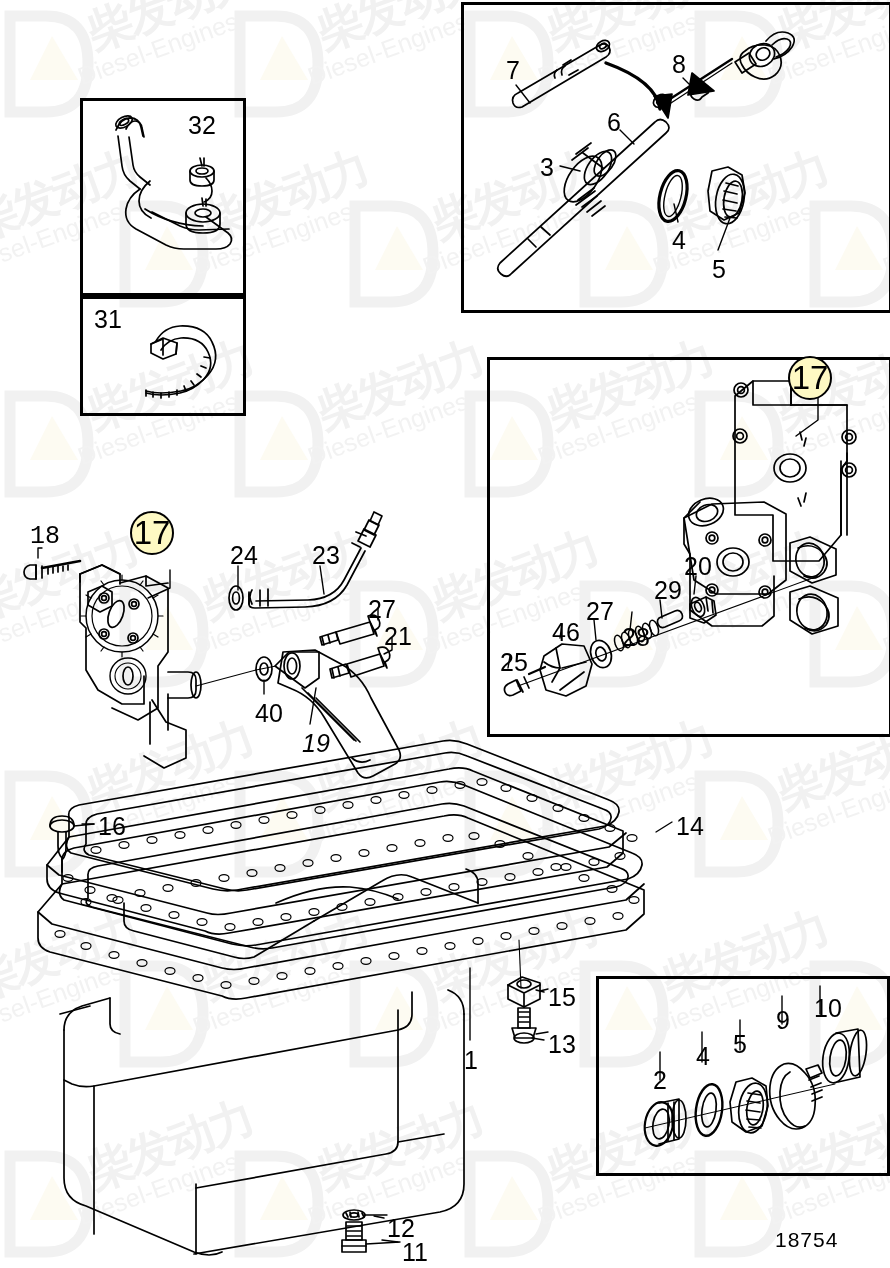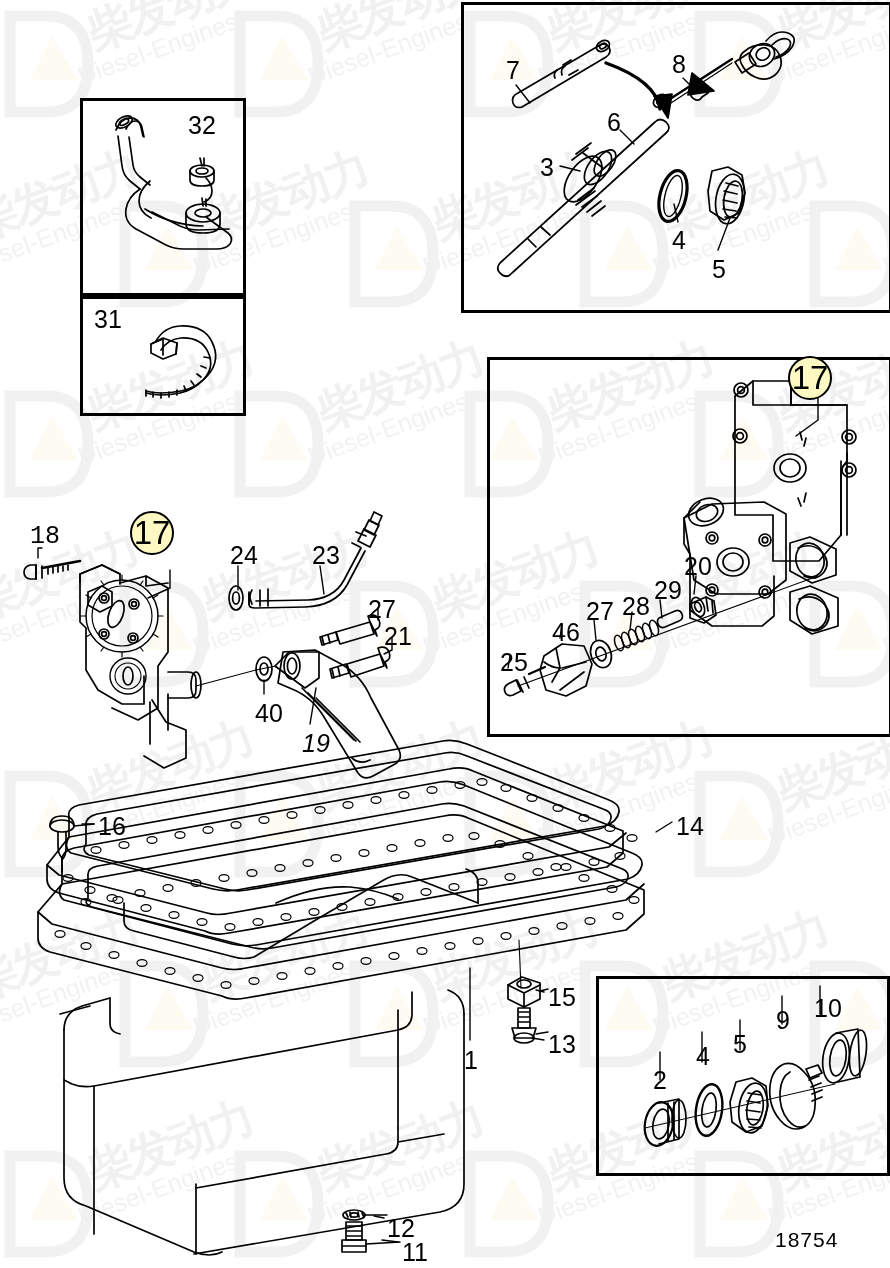--- a/index.html
+++ b/index.html
@@ -753,21 +753,21 @@
       <div class="lbl" style="left: 607px; top: 110px;">6</div>
       <div class="lbl" style="left: 540px; top: 155px;">3</div>
       <div class="lbl" style="left: 672px; top: 228px;">4</div>
       <div class="lbl" style="left: 712px; top: 257px;">5</div>
       <div class="lbl" style="left: 188px; top: 113px;">32</div>
       <div class="lbl" style="left: 94px; top: 307px;">31</div>
       <div class="clbl" style="left: 788px; top: 356px;">17</div>
       <div class="lbl" style="left: 500px; top: 650px; text-align: center;">25</div>
       <div class="lbl" style="left: 552px; top: 620px;">46</div>
       <div class="lbl" style="left: 586px; top: 599px;">27</div>
-      <div class="lbl" style="left: 622px; top: 594px;">28</div>
+      <div class="lbl" style="left: 622px; top: 625px;">28</div>
       <div class="lbl" style="left: 654px; top: 578px;">29</div>
       <div class="lbl" style="left: 684px; top: 554px;">20</div>
       <div class="lbl" style="left: 30px; top: 524px; font-family: Liberation Mono, monospace;">18</div>
       <div class="clbl" style="left: 130px; top: 511px;">17</div>
       <div class="lbl" style="left: 230px; top: 543px;">24</div>
       <div class="lbl" style="left: 312px; top: 543px;">23</div>
       <div class="lbl" style="left: 368px; top: 597px;">27</div>
       <div class="lbl" style="left: 384px; top: 624px;">21</div>
       <div class="lbl" style="left: 255px; top: 701px;">40</div>
       <div class="lbl" style="left: 302px; top: 731px; font-style: italic;">19</div>

